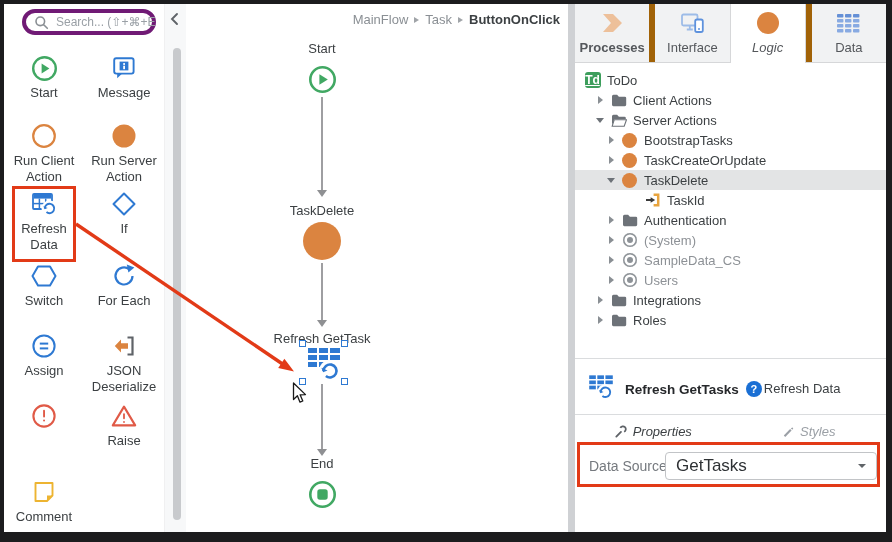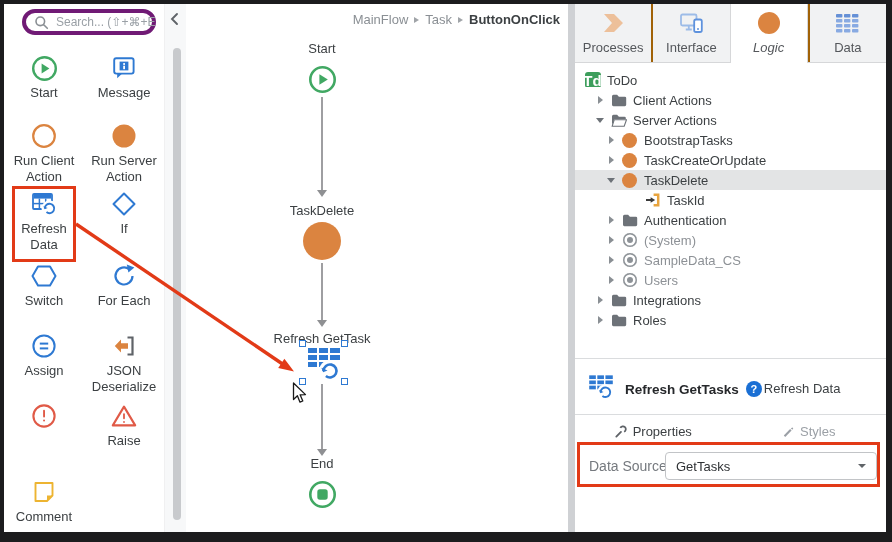--- a/index.html
+++ b/index.html
@@ -41,59 +41,59 @@
   .hdl{position:absolute;width:7px;height:7px;box-sizing:border-box;background:#fff;border:1.6px solid #2e79d2;z-index:6;}
   .cursor{position:absolute;left:106px;top:378px;z-index:30;}
 
   
   .vdiv{left:564px;width:7px;background:#cfd1d4;}
 
   
   .rpanel{left:571px;width:311px;background:#fff;}
   .tabbar{position:absolute;top:0;left:0;right:0;height:58px;display:flex;background:#f1f2f3;border-bottom:1px solid #d6d7d9;}
   .tab{flex:1;display:flex;flex-direction:column;align-items:center;justify-content:flex-end;
-       padding-bottom:7px;gap:5px;border-left:2px solid #a16207;position:relative;font-size:13px;color:#54575b;}
-  .tab:first-child{border-left:none;}
+       padding-bottom:7px;gap:5px;border-left:6px solid #a16207;position:relative;font-size:13px;color:#54575b;}
+  .tab:first-child{border-left:none;font-weight:bold;}
   .tab.active{background:#fff;border-left:1px solid #d6d7d9;border-right:1px solid #d6d7d9;font-style:italic;}
   .tab.active::after{content:"";position:absolute;left:0;right:0;bottom:-1px;height:1px;background:#fff;}
   .tabicon{height:24px;display:flex;align-items:center;justify-content:center;}
   .logic-disc{width:22px;height:22px;border-radius:50%;background:#db8440;}
 
   .tree{position:absolute;top:58px;left:0;right:0;padding-top:8px;}
   .trow{height:20px;display:flex;align-items:center;font-size:13px;color:#3c4043;white-space:nowrap;cursor:default;}
   .trow.sel{background:#e3e4e5;}
   .trow .tlab.muted{color:#8d9196;}
   .lvl0{padding-left:9px;}.lvl1{padding-left:20px;}.lvl2{padding-left:31px;}.lvl3{padding-left:69px;}
   .tw{width:12px;height:12px;flex:0 0 12px;position:relative;margin-right:3px;}
   .tw.col::before{content:"";position:absolute;left:3px;top:2px;border-left:5px solid #8a8f94;
                   border-top:4px solid transparent;border-bottom:4px solid transparent;}
   .tw.exp::before{content:"";position:absolute;left:1px;top:4px;border-top:5px solid #6d7278;
                   border-left:4px solid transparent;border-right:4px solid transparent;}
   .ic{width:17px;height:16px;flex:0 0 17px;margin-right:6px;display:flex;align-items:center;justify-content:center;}
-  .espace-badge{width:16px;height:16px;border-radius:3px;background:#3d9e5c;color:#fff;font-size:15px;font-weight:bold;
+  .espace-badge{width:16px;height:16px;border-radius:3px;background:#3d9e5c;color:#fff;font-size:12px;font-weight:bold;
                 display:flex;align-items:center;justify-content:center;text-decoration:underline;}
   .sa-disc{width:15px;height:15px;border-radius:50%;background:#db8440;}
   .ref-donut{width:14px;height:14px;border-radius:50%;background:#8d9297;
              box-shadow:inset 0 0 0 1.5px #8d9297, inset 0 0 0 4px #fff;}
 
   .hr{position:absolute;left:0;right:0;height:1px;background:#dadcde;}
   .ph{position:absolute;top:360px;left:12px;right:8px;height:50px;display:flex;align-items:center;gap:10px;}
   .phtext{display:flex;gap:2px;}
   .phtitle-row{display:flex;align-items:center;gap:7px;}
   .phtitle{font-size:13.5px;font-weight:bold;color:#26282b;}
   .phsub{font-size:13px;color:#3c4043;}
   .help{width:16px;height:16px;border-radius:50%;background:#1a6fd4;color:#fff;font-size:11px;font-weight:bold;
         display:flex;align-items:center;justify-content:center;}
-  .ptabs{position:absolute;top:412px;left:0;right:0;height:30px;display:flex;align-items:center;}
+  .ptabs{position:absolute;top:412px;left:0;right:0;height:30px;display:flex;align-items:center;font-style:italic;}
   .ptab{flex:1;display:flex;align-items:center;justify-content:center;gap:6px;font-size:13px;color:#3c4043;}
   .ptab.inactive{color:#9ba0a6;}
   .frow{position:absolute;top:448px;left:0;right:0;height:28px;display:flex;align-items:center;}
   .flabel{margin-left:14px;font-size:14px;color:#75797e;}
   .fselect{position:absolute;left:90px;width:212px;height:28px;box-sizing:border-box;border:1px solid #c2c4c7;
-           border-radius:4px;background:#fff;display:flex;align-items:center;padding:0 10px;font-size:13px;color:#2e3134;justify-content:flex-end;}
+           border-radius:4px;background:#fff;display:flex;align-items:center;padding:0 10px;font-size:17px;color:#2e3134;justify-content:flex-end;}
   .caret{margin-left:auto;width:0;height:0;border-top:4.5px solid #606468;
          border-left:4px solid transparent;border-right:4px solid transparent;}
 
   
   .redbox{position:absolute;box-sizing:border-box;border:3px solid #e23a17;z-index:40;}
   .overlay{position:absolute;left:0;top:0;z-index:39;pointer-events:none;}
 </style>
 </head>
 <body>
 

